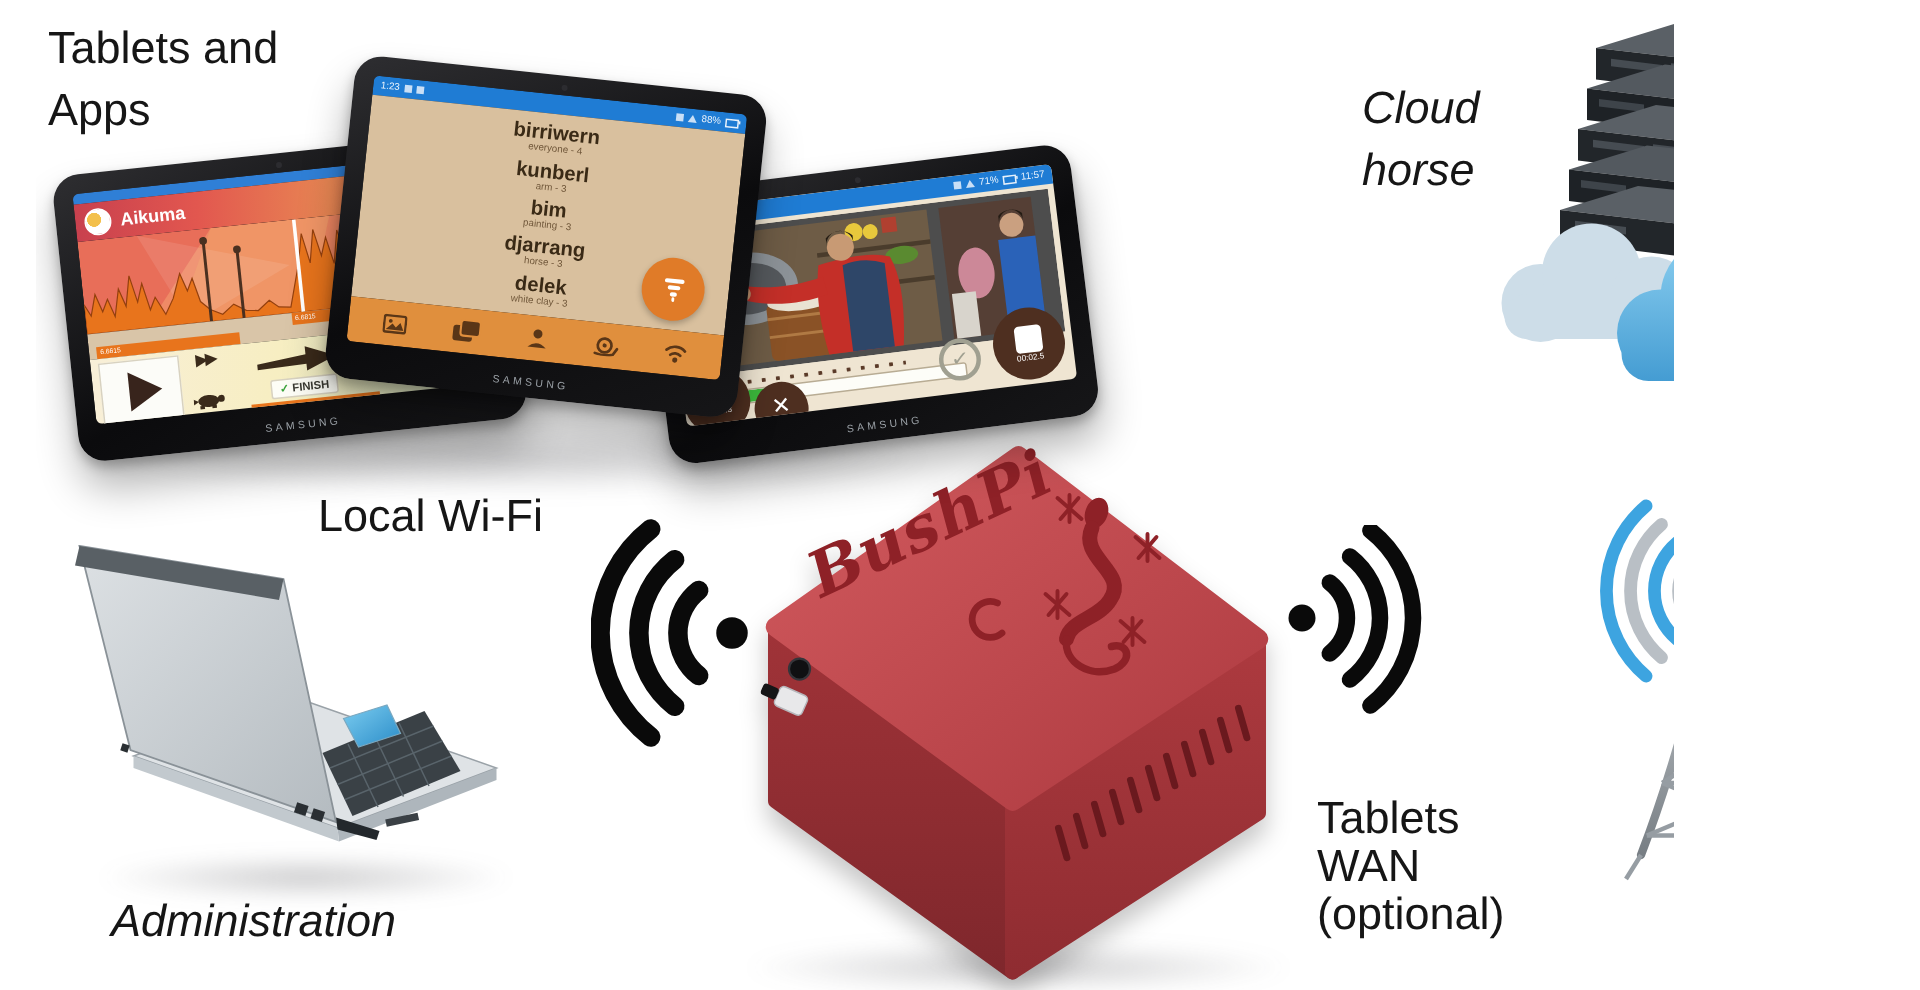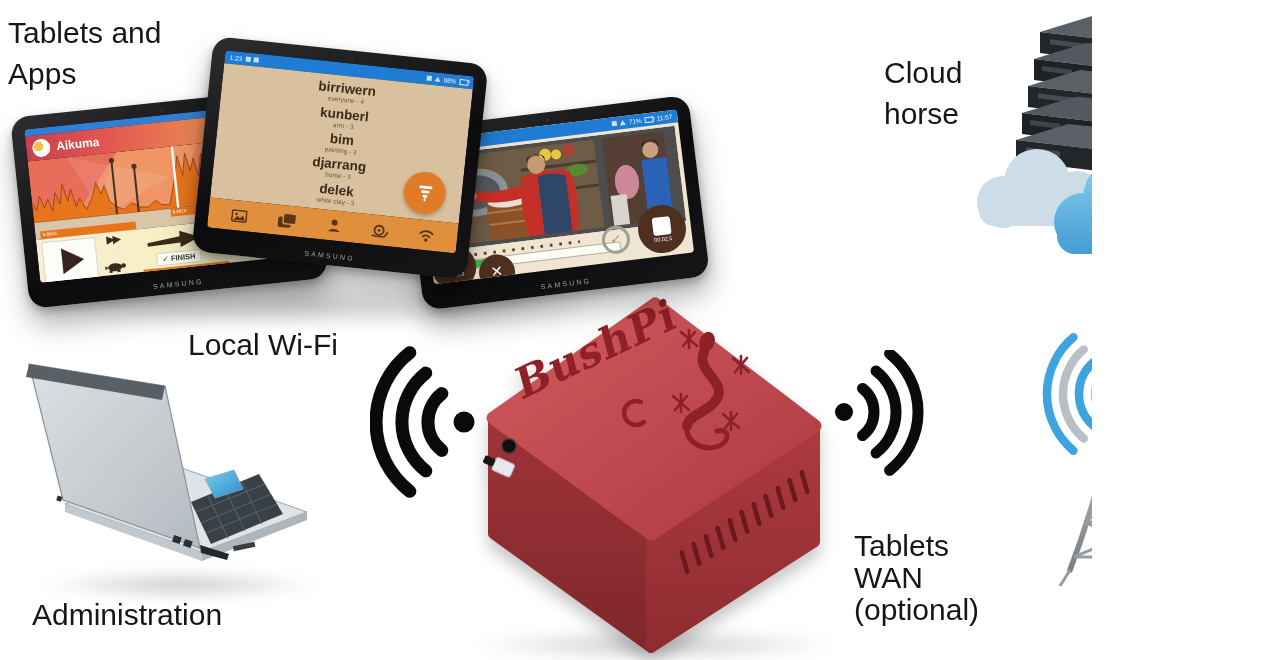--- a/index.html
+++ b/index.html
@@ -1,17 +1,17 @@
 <!DOCTYPE html>
 <html><head>
 <meta charset="utf-8">
 <style>
   html,body{margin:0;padding:0;background:#fff;}
   .cv{position:relative;width:1092px;height:660px;background:#ffffff;overflow:hidden;
-      font-family:"Liberation Sans",sans-serif;color:#141414;}
+      font-family:"Liberation Sans",sans-serif;color:#141414;margin-left:24px;}
   .biglabel{position:absolute;font-size:30px;line-height:41px;color:#161616;letter-spacing:0;}
   .biglabel div{white-space:nowrap;}
 
   
   .tablet{position:absolute;transform-origin:top left;border-radius:18px;
           background:linear-gradient(155deg,#2e2e31,#0b0b0d 55%,#161618);
           box-shadow:0 18px 28px rgba(0,0,0,.30), 0 4px 8px rgba(0,0,0,.25);}
   .screen{position:absolute;left:13px;right:13px;top:13px;bottom:25px;border-radius:4px;overflow:hidden;}
   .brand{position:absolute;bottom:6px;left:0;width:100%;text-align:center;font-size:7px;
          letter-spacing:2.2px;color:#9aa0a6;}
@@ -94,28 +94,28 @@
 <div class="cv">
 
   <div class="softshadow" style="left:40px;top:280px;width:560px;height:50px;"></div>
   <div class="softshadow" style="left:470px;top:628px;width:370px;height:34px;"></div>
   <div class="softshadow" style="left:40px;top:570px;width:280px;height:30px;"></div>
 
   <div class="biglabel" style="left:8px;top:12px;">
     <div>Tablets and</div>
       <div>Apps</div>
   </div>
-  <div class="biglabel" style="left:884px;top:52px;">
+  <div class="biglabel" style="left:884px;top:52px;font-style:italic;">
     <div>Cloud</div>
       <div>horse</div>
   </div>
   <div class="biglabel" style="left:188px;top:324px;text-align:center;">
     <div>Local Wi-Fi</div>
   </div>
-  <div class="biglabel" style="left:32px;top:594px;">
+  <div class="biglabel" style="left:50px;top:594px;font-style:italic;">
     <div>Administration</div>
   </div>
   <div class="biglabel" style="left:854px;top:530px;line-height:32px;">
     <div>Tablets</div>
       <div>WAN</div>
       <div>(optional)</div>
   </div>
 
   <div class="tablet" id="tabL">
     <div class="camdot"></div>

